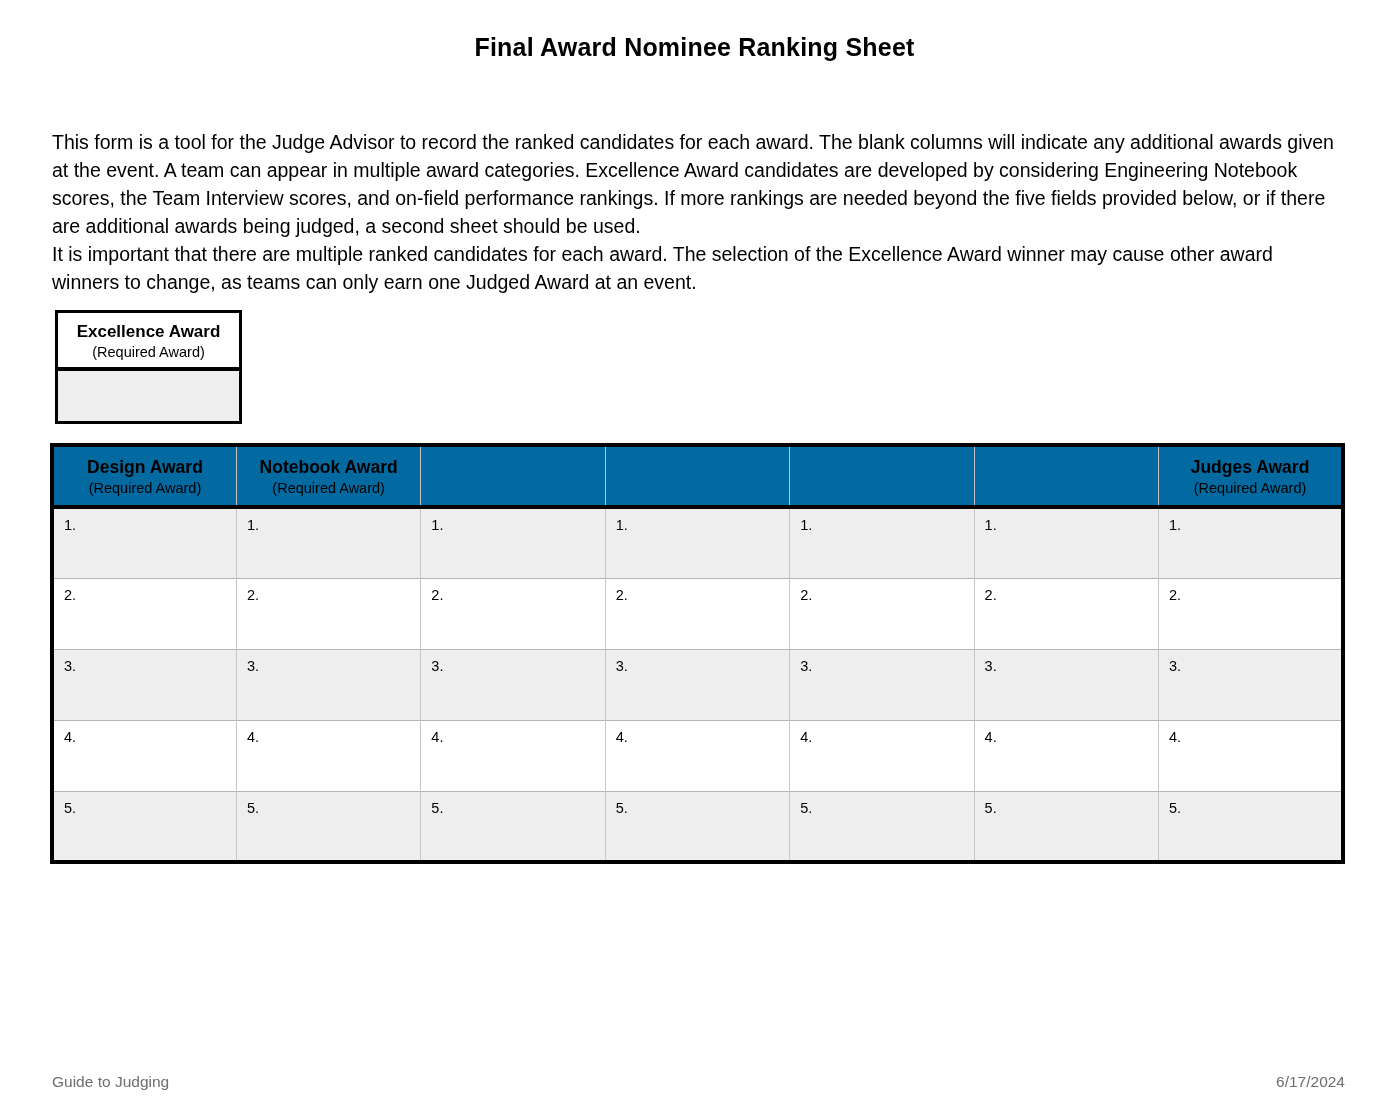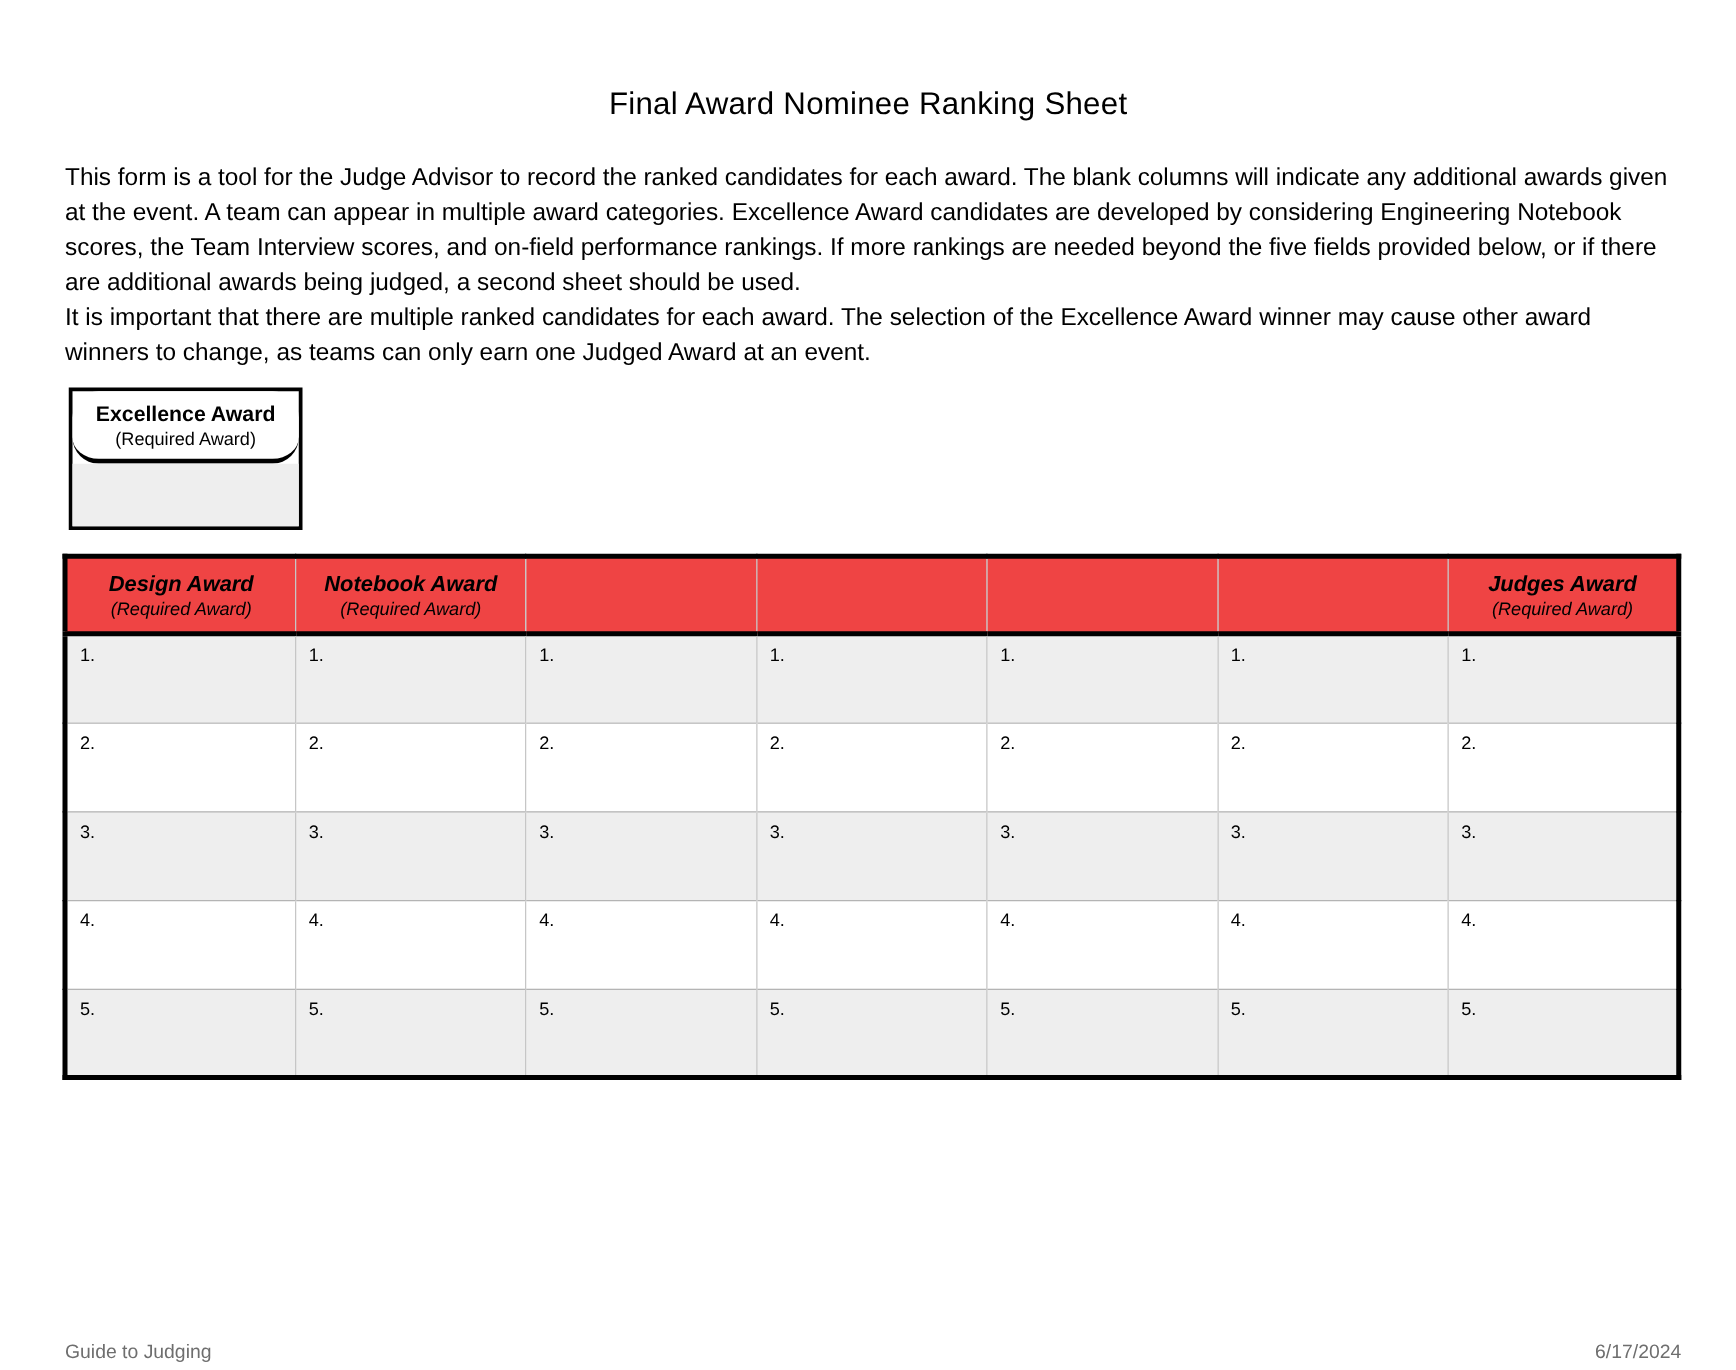--- a/index.html
+++ b/index.html
@@ -17,23 +17,22 @@
     background: #ffffff;
     overflow: hidden;
   }
   .doc-title {
     position: absolute;
     top: 33px;
     left: 0;
     width: 100%;
     text-align: center;
     font-size: 25px;
-    font-weight: normal;
+    font-weight: bold;
     letter-spacing: 0.2px;
-    margin-top: 36px;
   }
   .para {
     position: absolute;
     left: 52px;
     width: 1288px;
     font-size: 19.5px;
     line-height: 28px;
   }
   .para-1 { top: 90px; margin-top: 38px; }
   .para-2 { top: 240px; }
@@ -44,49 +43,47 @@
     top: 310px;
     left: 55px;
     width: 187px;
     border: 3px solid #000000;
   }
   .exc-head {
     background: #ffffff;
     text-align: center;
     padding: 9px 4px 7px 4px;
     border-bottom: 4px solid #000000;
-    border-radius: 21px;
   }
   .exc-title { font-size: 17px; font-weight: bold; }
   .exc-sub   { font-size: 14.5px; margin-top: 2px; }
   .exc-value {
     height: 50px;
     background: var(--shaded-row, #eeeeee);
   }
 
   
   .rank-table {
     position: absolute;
     top: 443px;
     left: 50px;
     width: 1295px;
     border-collapse: collapse;
     table-layout: fixed;
     border: 4px solid #000000;
   }
   .rank-table th {
-    background: #ef4444;
+    background: #0369a1;
     height: 62px;
     vertical-align: middle;
     border-left: 1px solid var(--border-light, #c6c6c6);
     border-right: 1px solid var(--border-light, #c6c6c6);
     border-bottom: 4px solid #000000;
     font-weight: normal;
     padding: 2px;
-    font-style: italic;
   }
   .col-title { font-size: 17.5px; font-weight: bold; }
   .col-sub   { font-size: 14.5px; margin-top: 2px; }
   .rank-table td {
     height: 71px;
     vertical-align: top;
     text-align: left;
     padding: 8px 10px;
     font-size: 14.5px;
     border-left: 1px solid var(--border-light, #c6c6c6);

